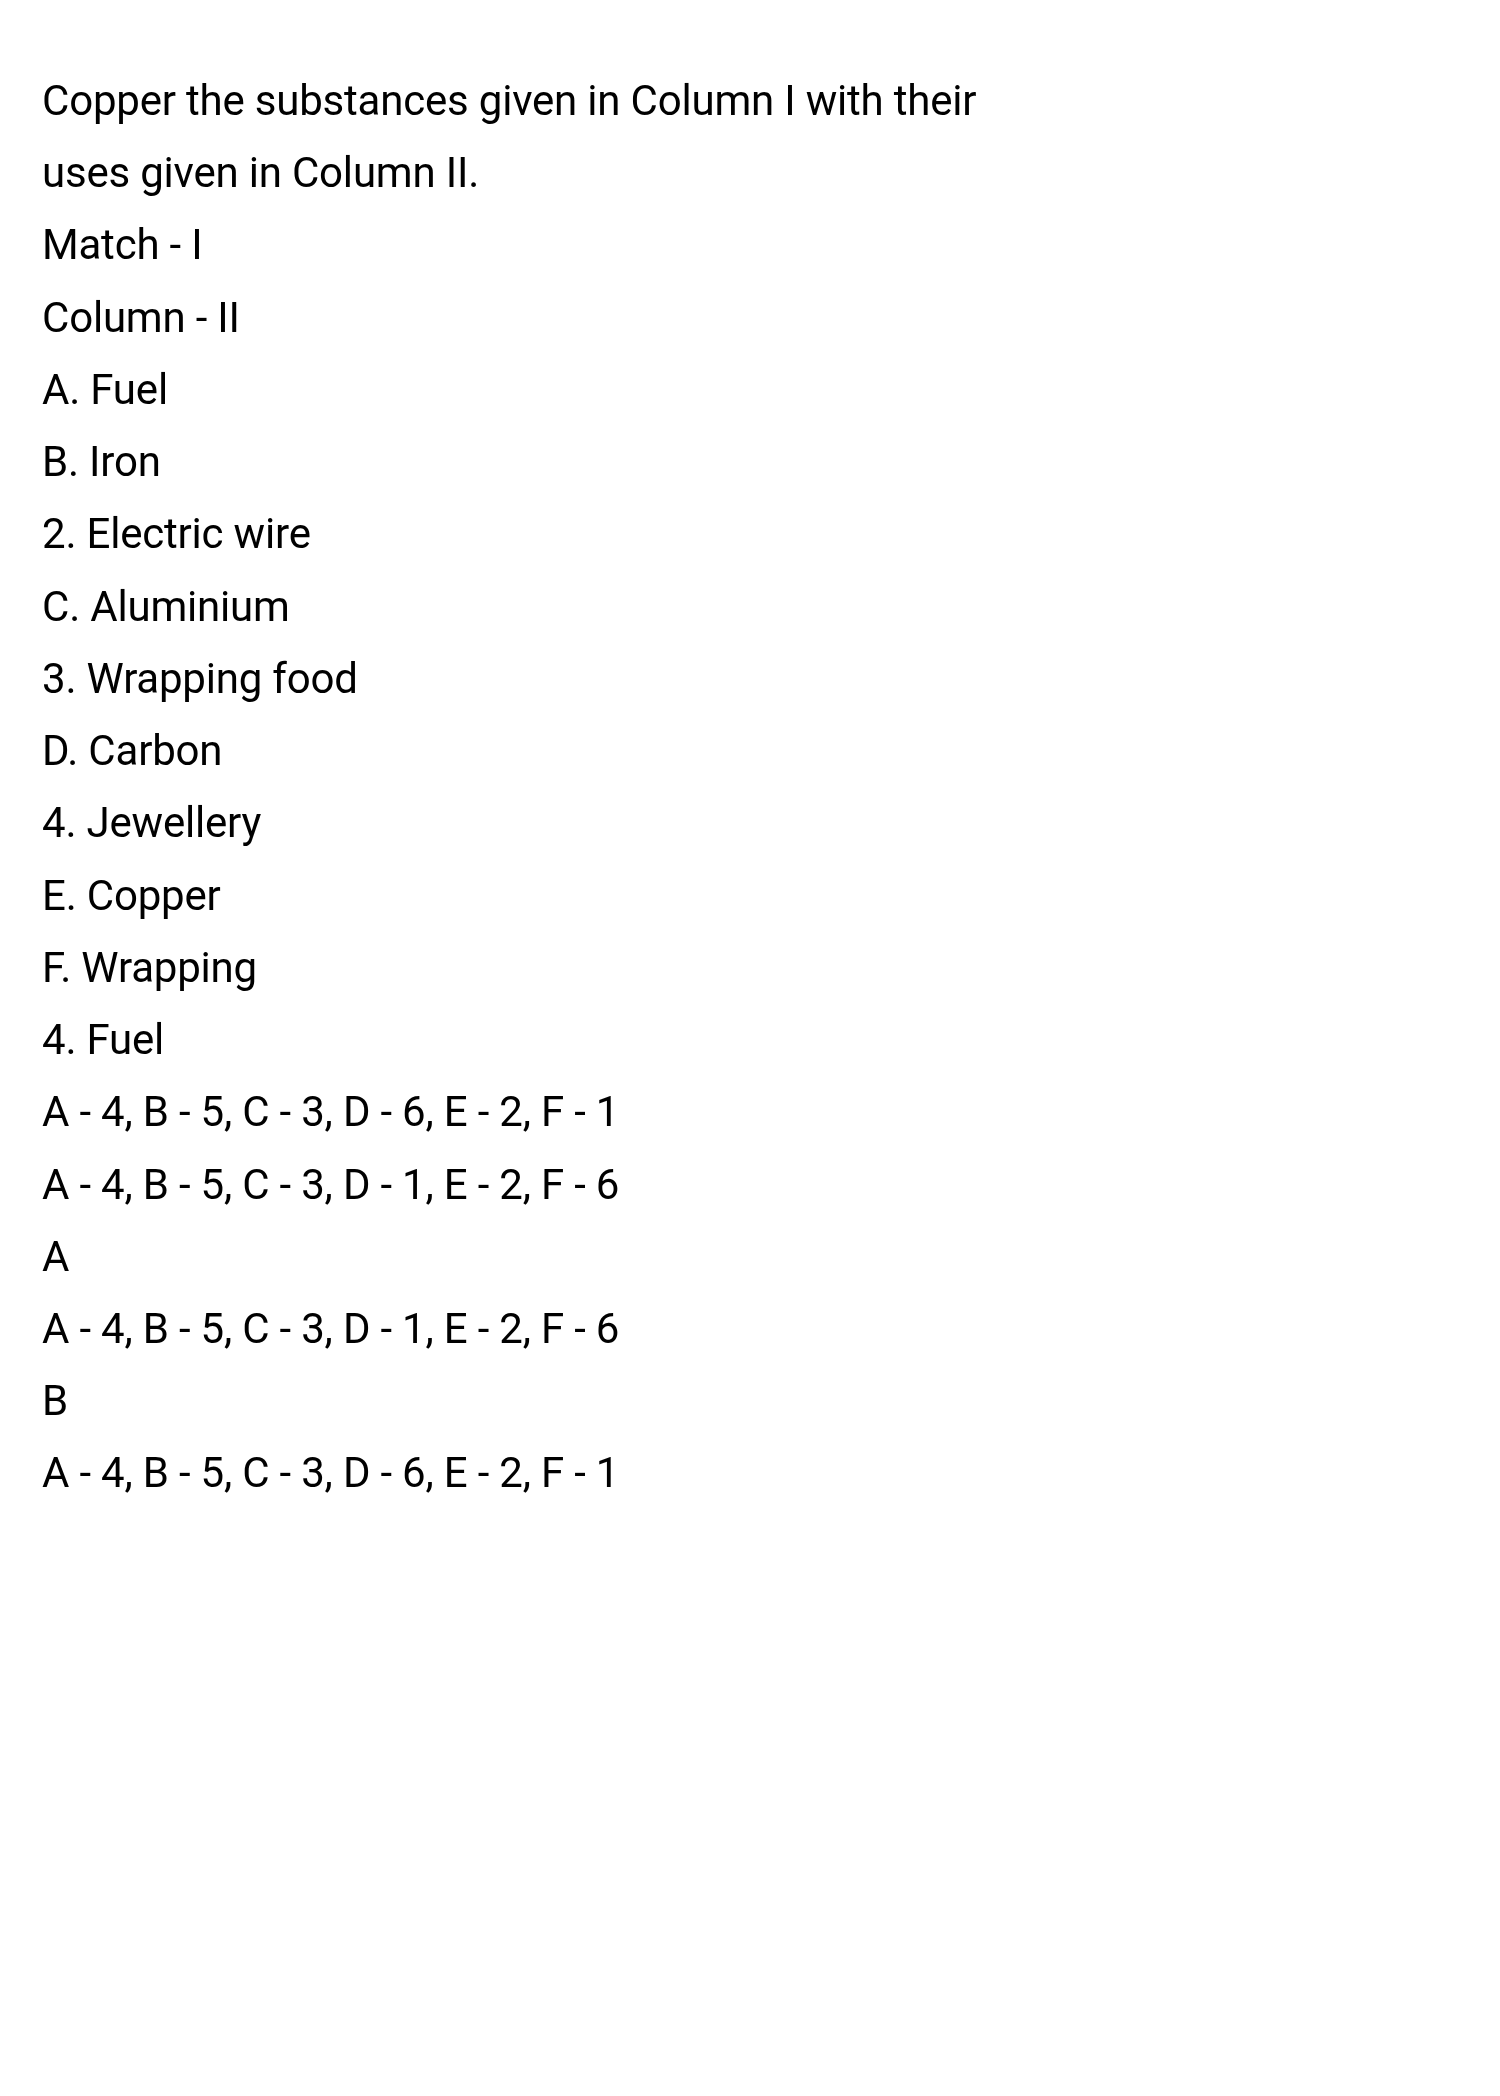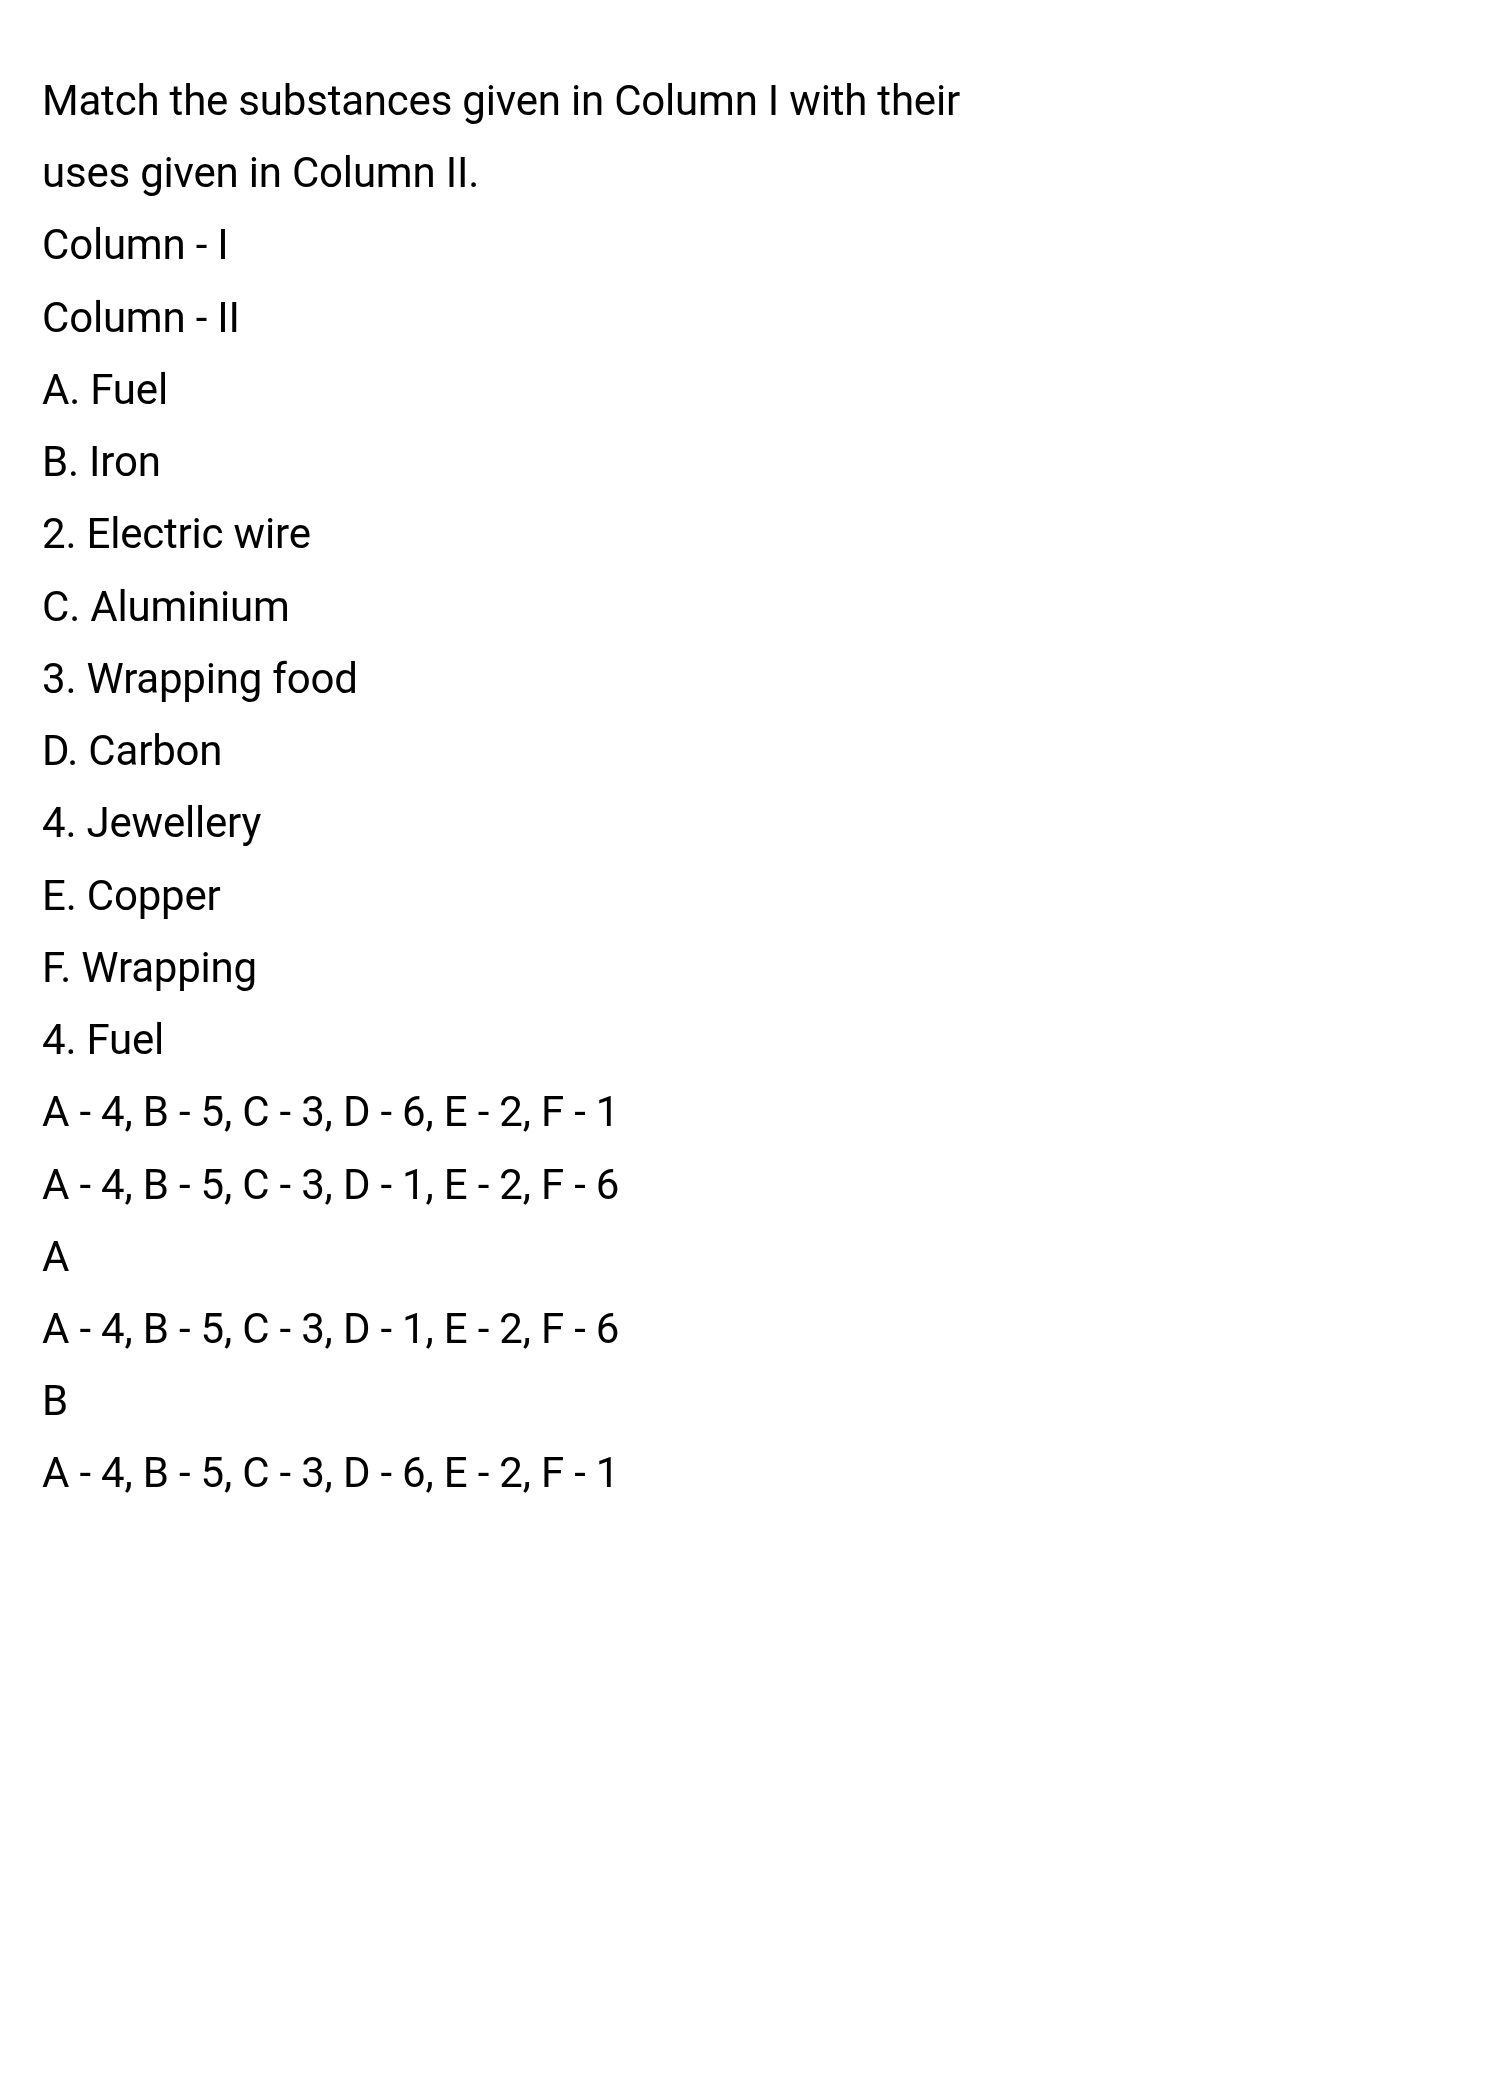--- a/index.html
+++ b/index.html
@@ -22,23 +22,23 @@
       letter-spacing: -0.2px;
     }
     .line {
       display: block;
     }
   </style>
 </head>
 <body>
 
 <div class="content">
-  <span class="line">Match the substances given in Column I with their</span>
+  <span class="line">Copper the substances given in Column I with their</span>
   <span class="line">uses given in Column II.</span>
-  <span class="line">Column - I</span>
+  <span class="line">Match - I</span>
   <span class="line">Column - II</span>
   <span class="line">A. Fuel</span>
   <span class="line">B. Iron</span>
   <span class="line">2. Electric wire</span>
   <span class="line">C. Aluminium</span>
   <span class="line">3. Wrapping food</span>
   <span class="line">D. Carbon</span>
   <span class="line">4. Jewellery</span>
   <span class="line">E. Copper</span>
   <span class="line">F. Wrapping</span>

